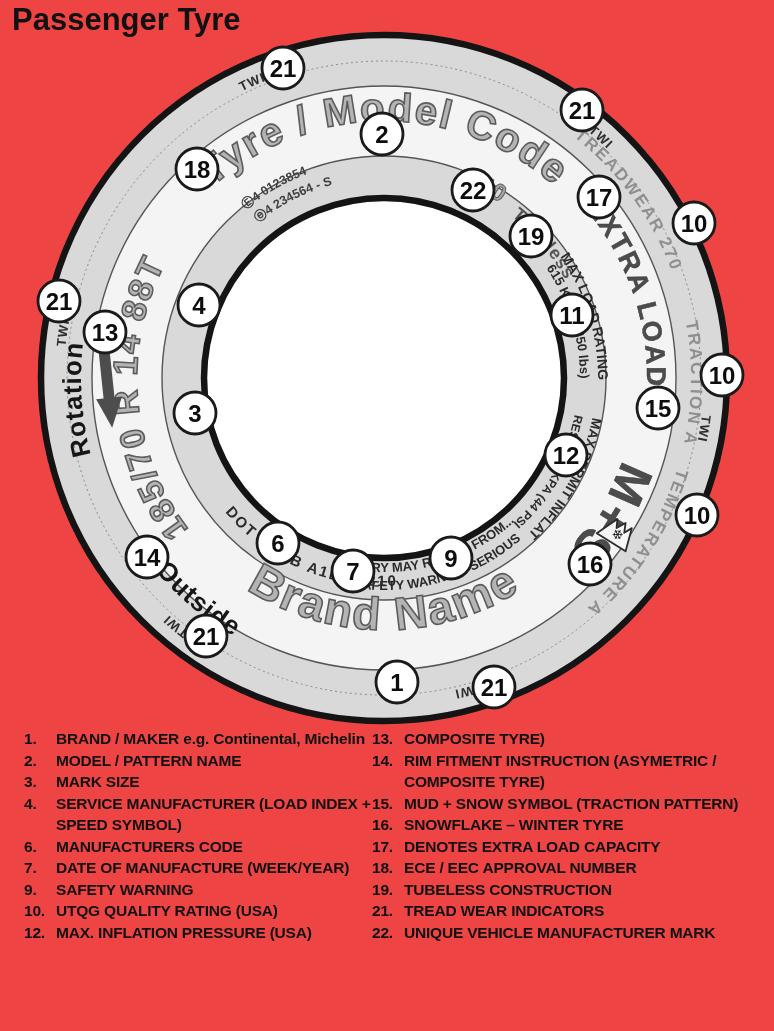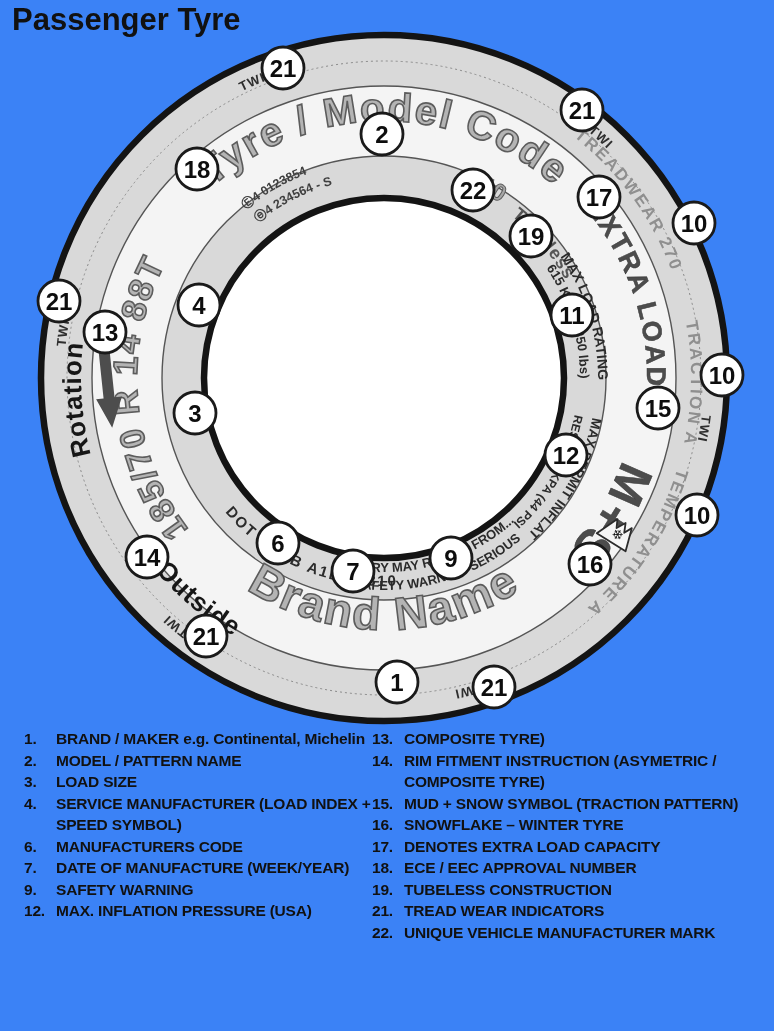--- a/index.html
+++ b/index.html
@@ -1,16 +1,16 @@
 <!DOCTYPE html>
 <html><head>
 <meta charset="utf-8">
 <style>
   html,body{margin:0;padding:0;background:#fff;}
-  #canvas{position:relative;width:774px;height:1031px;background:#3b82f6;overflow:hidden;
+  #canvas{position:relative;width:774px;height:1031px;background:#ef4444;overflow:hidden;
           font-family:"Liberation Sans",sans-serif;}
   #page-title{position:absolute;left:12px;top:2px;margin:0;font-size:31px;font-weight:bold;
               color:#111;letter-spacing:0;}
   svg{position:absolute;left:0;top:0;}
   svg text{font-family:"Liberation Sans",sans-serif;}
   .big-outline{fill:#b4b4b4;stroke:#5c5c5c;stroke-width:1.6px;font-weight:bold;}
   .mid-outline{fill:#a6a6a6;stroke:#5c5c5c;stroke-width:1px;font-weight:bold;}
   .dark-bold{fill:#4c4c4c;stroke:#3a3a3a;stroke-width:.5px;font-weight:bold;}
   .gray-med{fill:#555;font-weight:bold;}
   .small-bold{fill:#2b2b2b;font-weight:bold;}
@@ -223,21 +223,21 @@
       </div>
       <div class="legend-item">
         <span class="num">2.</span>
         <div>
           <div class="legend-line">MODEL / PATTERN NAME</div>
         </div>
       </div>
       <div class="legend-item">
         <span class="num">3.</span>
         <div>
-          <div class="legend-line">LOAD SIZE</div>
+          <div class="legend-line">MARK SIZE</div>
         </div>
       </div>
       <div class="legend-item">
         <span class="num">4.</span>
         <div>
           <div class="legend-line bold">SERVICE MANUFACTURER  (LOAD INDEX +</div>
           <div class="legend-line">SPEED  SYMBOL)</div>
         </div>
       </div>
       <div class="legend-item">
@@ -252,20 +252,26 @@
           <div class="legend-line">DATE OF MANUFACTURE  (WEEK/YEAR)</div>
         </div>
       </div>
       <div class="legend-item">
         <span class="num">9.</span>
         <div>
           <div class="legend-line">SAFETY WARNING</div>
         </div>
       </div>
       <div class="legend-item">
+        <span class="num">10.</span>
+        <div>
+          <div class="legend-line">UTQG QUALITY RATING (USA)</div>
+        </div>
+      </div>
+      <div class="legend-item">
         <span class="num">12.</span>
         <div>
           <div class="legend-line">MAX. INFLATION PRESSURE (USA)</div>
         </div>
       </div>
     </div>
   <div id="legend-right" class="legend">
       <div class="legend-item">
         <span class="num">13.</span>
         <div>

